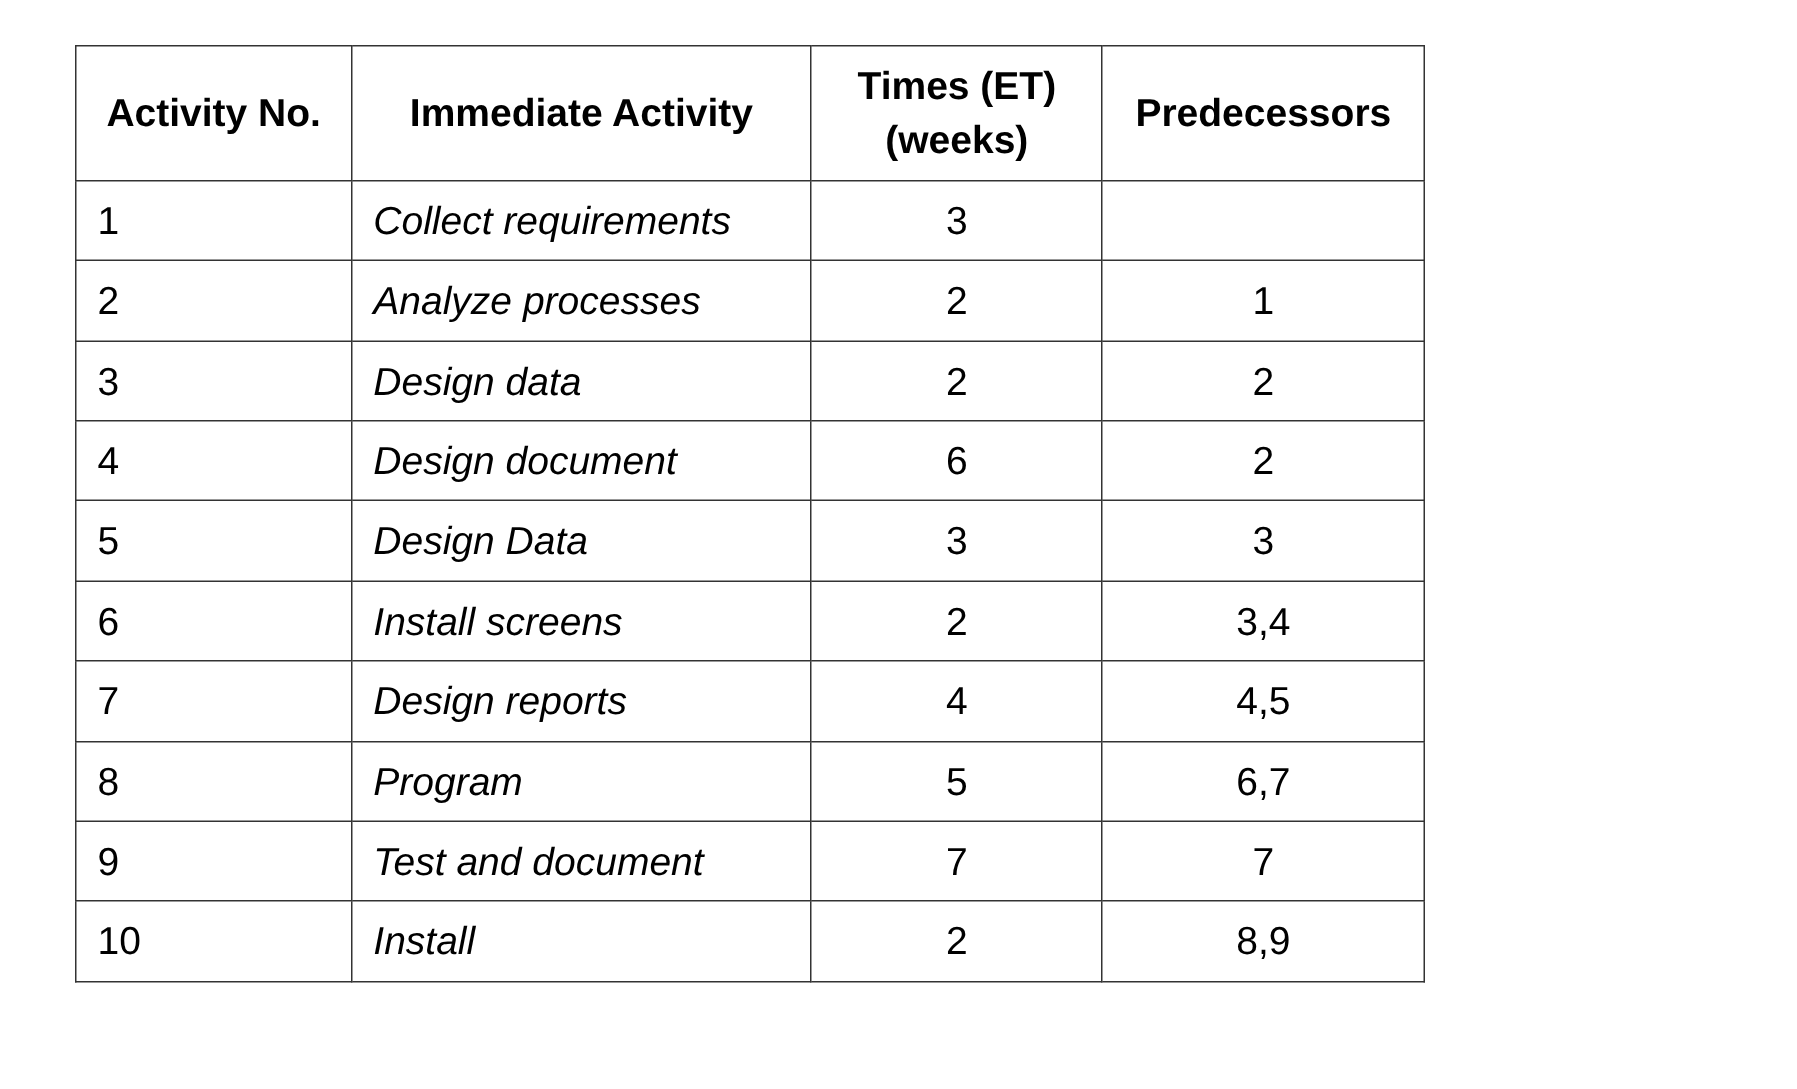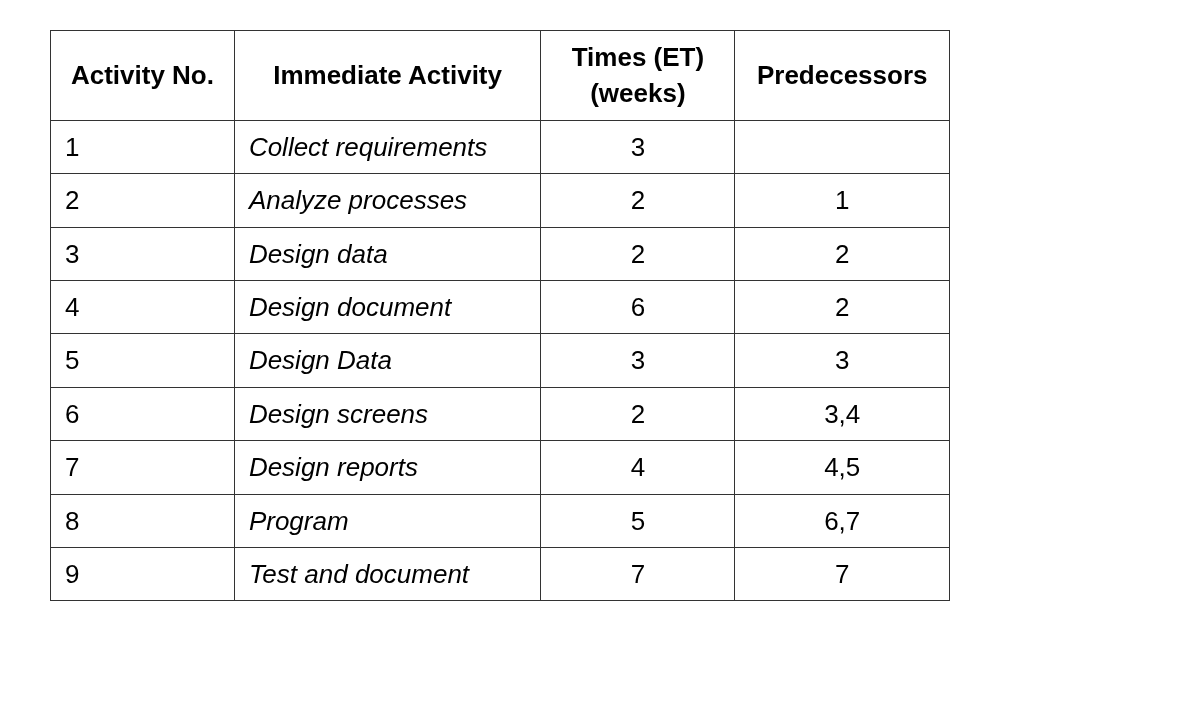--- a/index.html
+++ b/index.html
@@ -91,21 +91,21 @@
         <td class="col-predecessors">2</td>
       </tr>
       <tr>
         <td class="col-activity-no">5</td>
         <td class="col-immediate">Design Data</td>
         <td class="col-times">3</td>
         <td class="col-predecessors">3</td>
       </tr>
       <tr>
         <td class="col-activity-no">6</td>
-        <td class="col-immediate">Design screens</td>
+        <td class="col-immediate">Install screens</td>
         <td class="col-times">2</td>
         <td class="col-predecessors">3,4</td>
       </tr>
       <tr>
         <td class="col-activity-no">7</td>
         <td class="col-immediate">Design reports</td>
         <td class="col-times">4</td>
         <td class="col-predecessors">4,5</td>
       </tr>
       <tr>
@@ -113,14 +113,20 @@
         <td class="col-immediate">Program</td>
         <td class="col-times">5</td>
         <td class="col-predecessors">6,7</td>
       </tr>
       <tr>
         <td class="col-activity-no">9</td>
         <td class="col-immediate">Test and document</td>
         <td class="col-times">7</td>
         <td class="col-predecessors">7</td>
       </tr>
+      <tr>
+        <td class="col-activity-no">10</td>
+        <td class="col-immediate">Install</td>
+        <td class="col-times">2</td>
+        <td class="col-predecessors">8,9</td>
+      </tr>
     </tbody>
 </table>
 
 </body></html>

